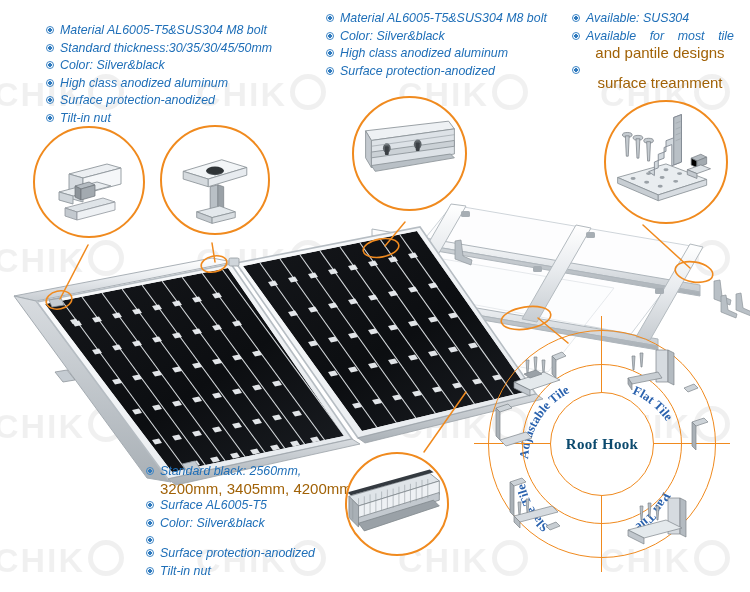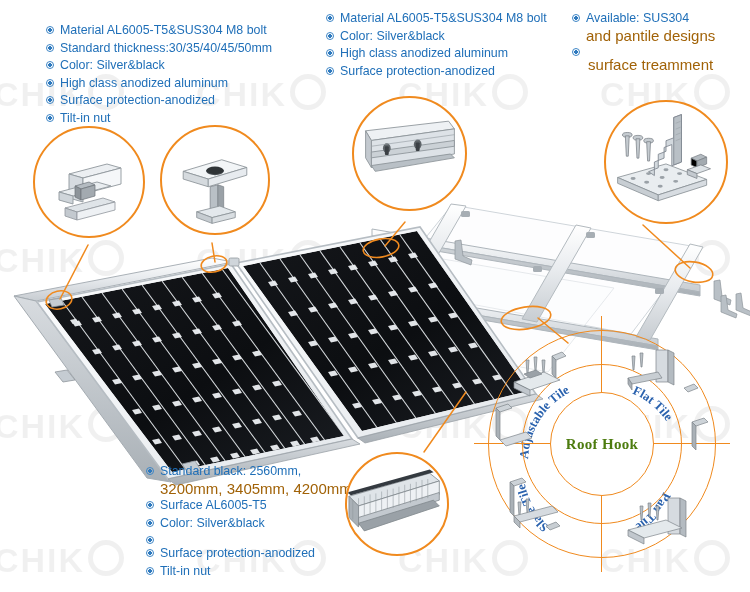--- a/index.html
+++ b/index.html
@@ -36,20 +36,21 @@
   
   .spec{position:absolute;}
   .spec .line{
     display:flex;
     align-items:flex-start;
     color:#1F6FB8;
     font-size:12.4px;
     line-height:16.6px;
     margin-bottom:1px;
     white-space:nowrap;
+    font-style:italic;
   }
   .bullet{
     flex:0 0 auto;
     width:8px;height:8px;
     margin-top:4px;margin-right:6px;
     border-radius:50%;
     border:1.6px solid #3E86C6;
     background:
       radial-gradient(circle at 50% 50%, #2E79BE 0 1.6px, transparent 1.7px);
     box-sizing:border-box;
@@ -85,21 +86,21 @@
   #wheel .r-mid{left:34px;top:34px;width:160px;height:160px;}
   #wheel .r-in{left:62px;top:62px;width:104px;height:104px;background:#fff;}
   #wheel .cross-h{position:absolute;left:-14px;top:113px;width:256px;height:0;border-top:1.7px solid #F08A1E;}
   #wheel .cross-v{position:absolute;left:113px;top:-14px;height:256px;width:0;border-left:1.7px solid #F08A1E;}
   #wheel .hub{
     position:absolute;left:62px;top:62px;width:104px;height:104px;
     border-radius:50%;background:#fff;
     display:flex;align-items:center;justify-content:center;
   }
   #wheel .hub span{
-    color:#4d7c0f;font-family:"Liberation Serif", serif;font-weight:bold;
+    color:#0c4a6e;font-family:"Liberation Serif", serif;font-weight:bold;
     font-size:15px;letter-spacing:.3px;
   }
   .curvelbl{font-family:"Liberation Serif", serif;font-weight:bold;font-size:12.6px;fill:#2A62AE;}
 </style>
 </head>
 <body>
 
 <div id="stage">
 
   <div class="wm" style="left:-6px;top:74px;"><span>CHIK</span><span class="ring"></span></div>
@@ -372,21 +373,21 @@
     </g>
   </svg>
 
   <div class="spec" style="left:46px;top:22px;">
     <div class="line">
         <span class="bullet"></span>
         <span>Material AL6005-T5&amp;SUS304 M8 bolt</span>
       </div>
     <div class="line">
         <span class="bullet"></span>
-        <span>Standard thickness:30/35/40/45/50mm</span>
+        <span>Standard thickness:30/35/30/45/50mm</span>
       </div>
     <div class="line">
         <span class="bullet"></span>
         <span>Color: Silver&amp;black</span>
       </div>
     <div class="line">
         <span class="bullet"></span>
         <span>High class anodized aluminum</span>
       </div>
     <div class="line">
@@ -415,20 +416,24 @@
     <div class="line">
         <span class="bullet"></span>
         <span>Surface protection-anodized</span>
       </div>
   </div>
 
   <div class="spec" style="left:572px;top:10px;">
     <div class="line">
         <span class="bullet"></span>
         <span>Available: SUS304</span>
+      </div>
+    <div class="line">
+        <span class="bullet"></span>
+        <span class="just">Available for most tile</span>
       </div>
     <div class="cont">and pantile designs</div>
     <div class="line">
         <span class="bullet"></span>
       </div>
     <div class="cont">surface treamment</div>
   </div>
 
   <div class="spec" style="left:146px;top:463px;">
     <div class="line">

